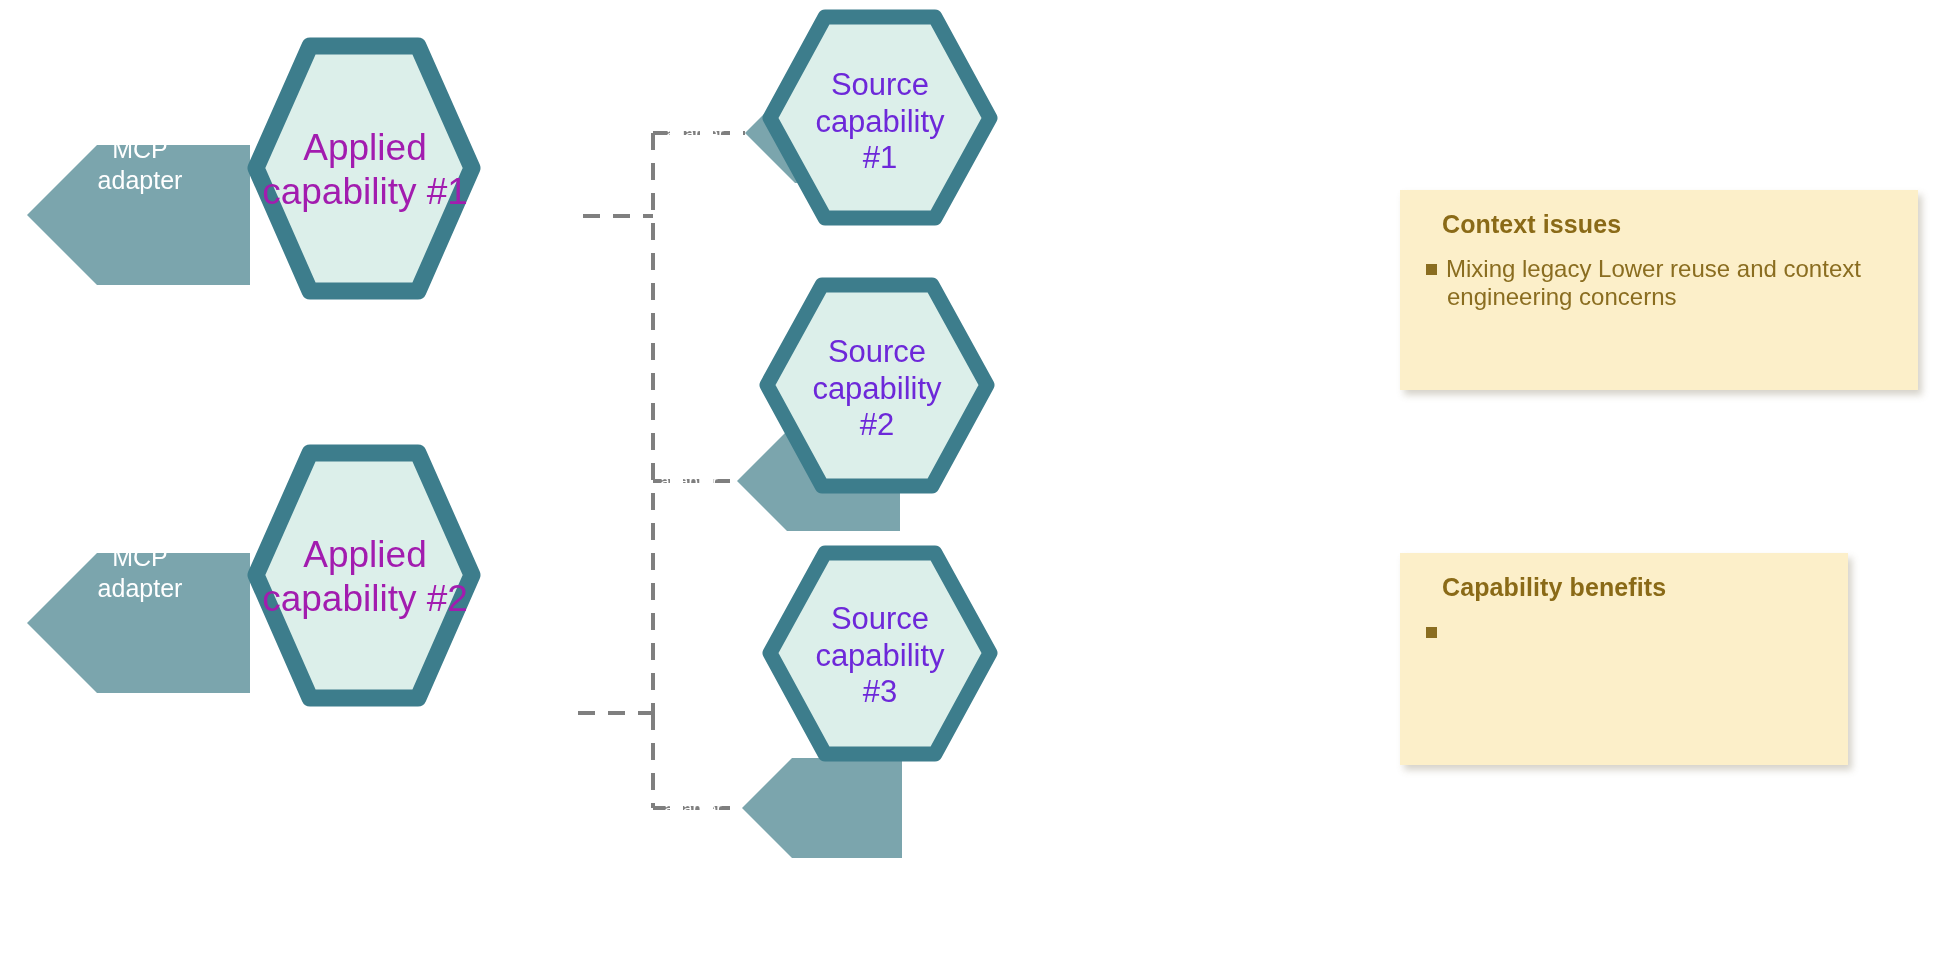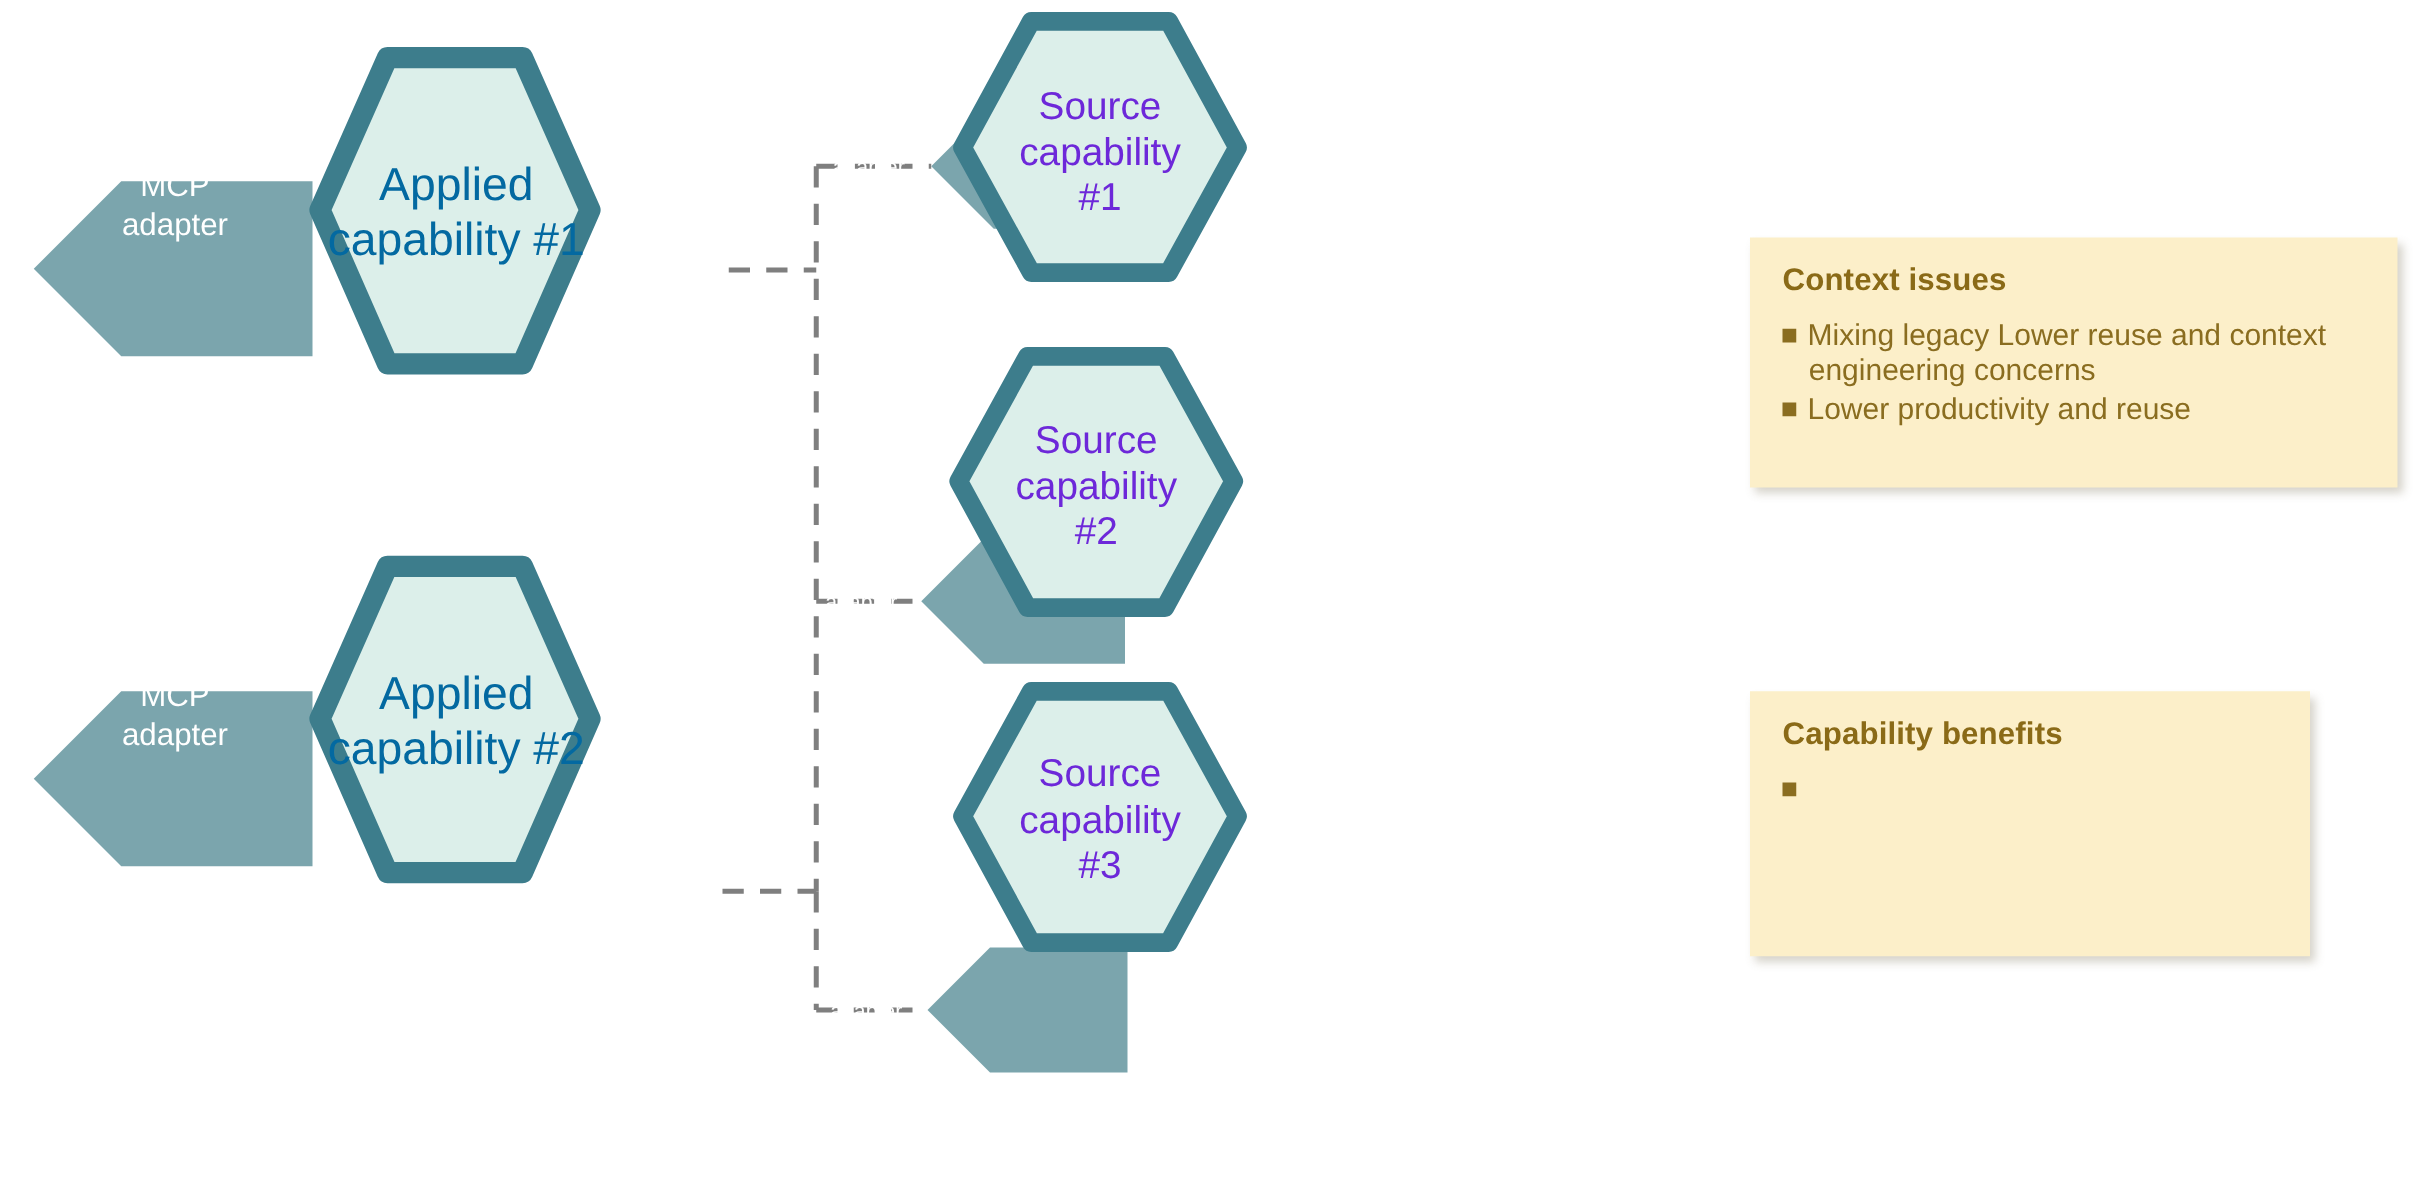--- a/index.html
+++ b/index.html
@@ -37,21 +37,21 @@
   .node-label {
     position: absolute;
     text-align: center;
     color: #12303f;
     line-height: 1.18;
     white-space: pre-line;
     pointer-events: none;
   }
   .applied-label {
     font-size: 37px;
-    color: #0369a1;
+    color: #a21caf;
   }
   .source-label {
     font-size: 31px;
     color: #6d28d9;
   }
   .adapter-label {
     position: absolute;
     text-align: center;
     color: #ffffff;
     font-size: 25px;
@@ -68,21 +68,21 @@
     position: absolute;
     background: #fcefc9;
     box-shadow: 4px 5px 7px rgba(120, 110, 80, 0.30);
     box-sizing: border-box;
     padding: 20px 26px 14px 26px;
   }
   .callout-title {
     font-size: 25px;
     font-weight: bold;
     color: #8a6a17;
-    margin: 0 0 16px 0;
+    margin: 0 0 16px 16px;
     letter-spacing: 0.1px;
   }
   .callout-list {
     list-style: none;
     margin: 0;
     padding: 0;
   }
   .callout-list li {
     font-size: 24px;
     color: #8a6d20;
@@ -175,21 +175,20 @@
   <div class="adapter-label small" style="left:614px; top:451px; width:150px;">API
 adapter</div>
 
   <div class="adapter-label small" style="left:618px; top:778px; width:150px;">API
 adapter</div>
 
   <div class="callout" style="left:1400px; top:190px; width:518px; height:200px;">
     <div class="callout-title">Context issues</div>
     <ul class="callout-list">
       <li><span class="bullet-square"></span><span>Mixing legacy Lower reuse and context engineering concerns</span></li>
-      <li><span class="bullet-square"></span><span>Lower productivity and reuse</span></li>
     </ul>
   </div>
 
   <div class="callout" style="left:1400px; top:553px; width:448px; height:212px;">
     <div class="callout-title">Capability benefits</div>
     <ul class="callout-list">
       <li><span class="bullet-square"></span></li>
     </ul>
   </div>
 

